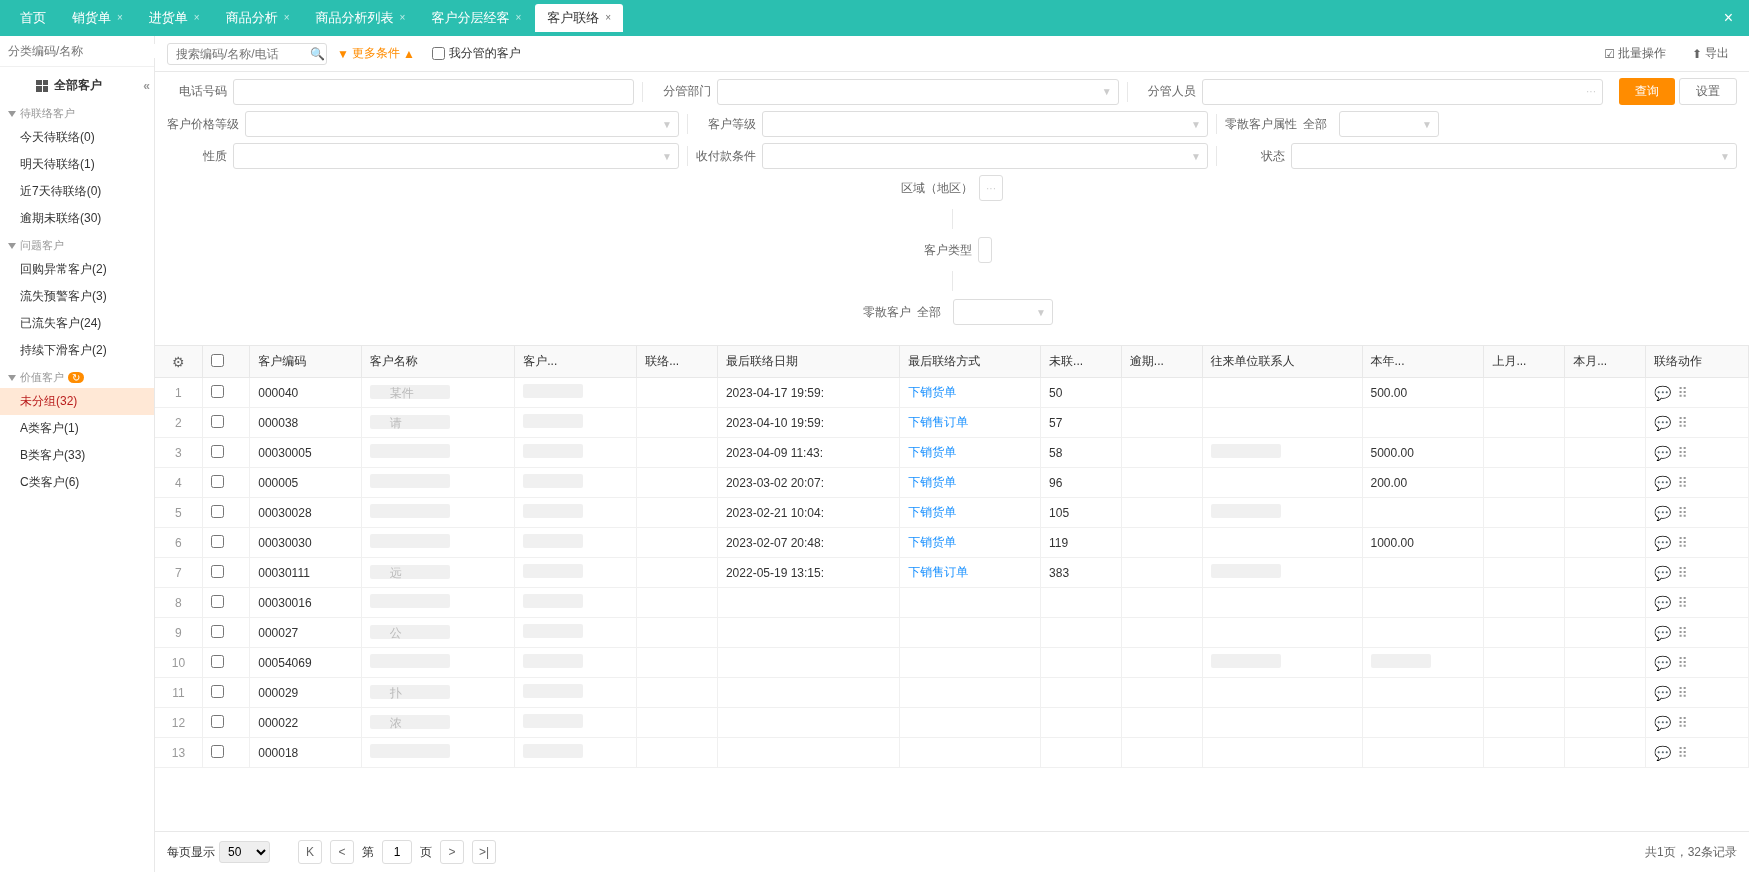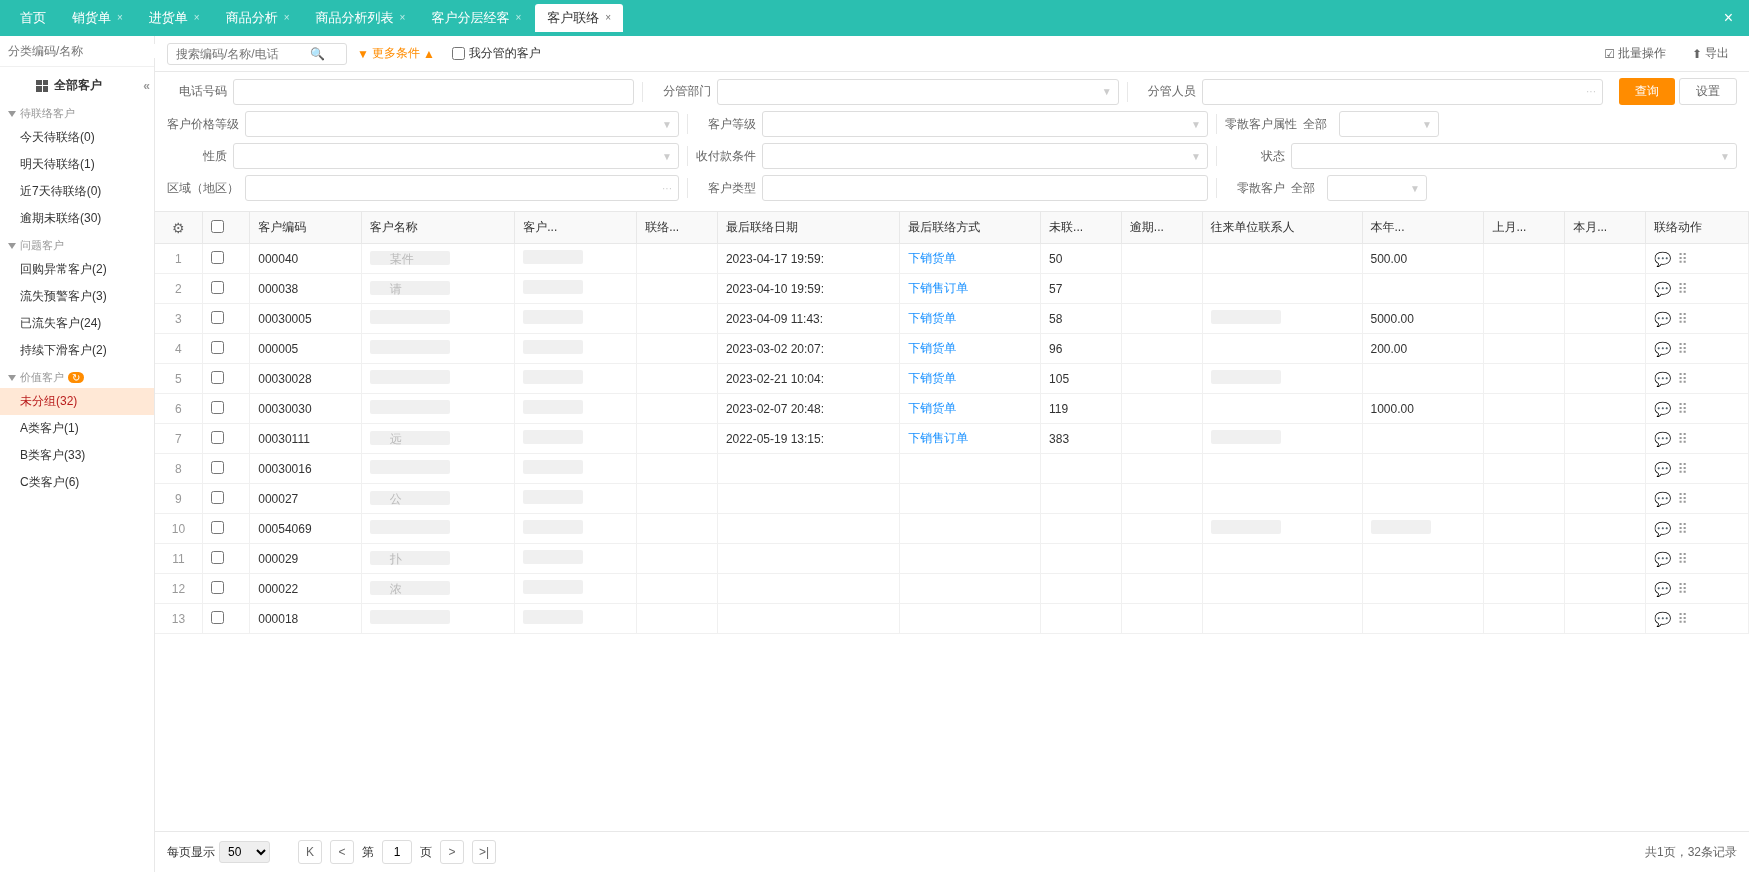--- a/index.html
+++ b/index.html
@@ -125,21 +125,21 @@
       align-items: center;
       gap: 10px;
     }
     .search-box {
       display: flex;
       align-items: flex-end;
       border: 1px solid #ddd;
       border-radius: 3px;
       padding: 3px 8px;
       gap: 4px;
-      width: 180px;
+      width: 160px;
     }
     .search-box input {
       border: none;
       outline: none;
       font-size: 12px;
       color: #999;
       width: 130px;
     }
     .more-conditions {
       display: flex;
@@ -174,21 +174,21 @@
       background: #fff;
       border-bottom: 1px solid #e8e8e8;
       padding: 6px 12px;
     }
     .filter-row {
       display: flex;
       align-items: center;
       gap: 8px;
       margin-bottom: 6px;
     }
-    .filter-row:last-child { margin-bottom: 4px; }
+    .filter-row:last-child { margin-bottom: 14px; flex-direction: column; }
     .filter-field {
       display: flex;
       align-items: center;
       gap: 6px;
       flex: 1;
     }
     .filter-label {
       white-space: nowrap;
       color: #666;
       font-size: 12px;

